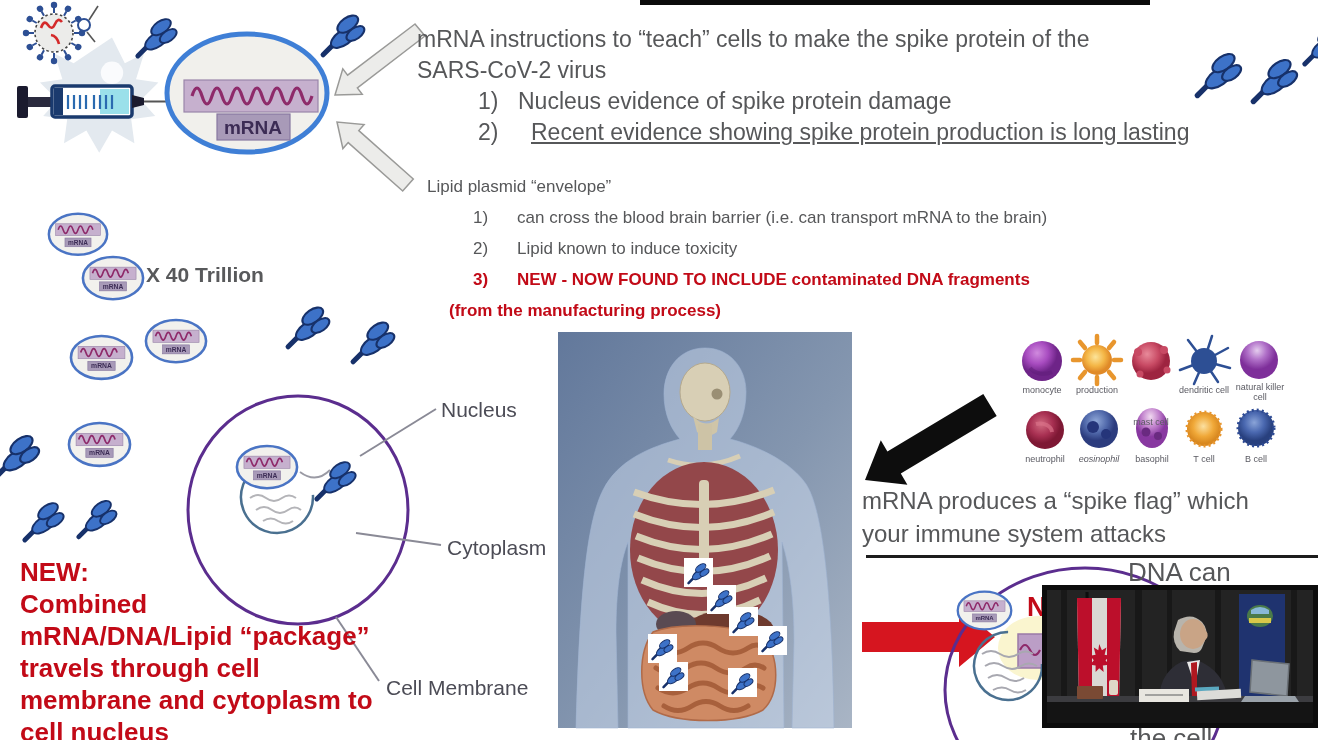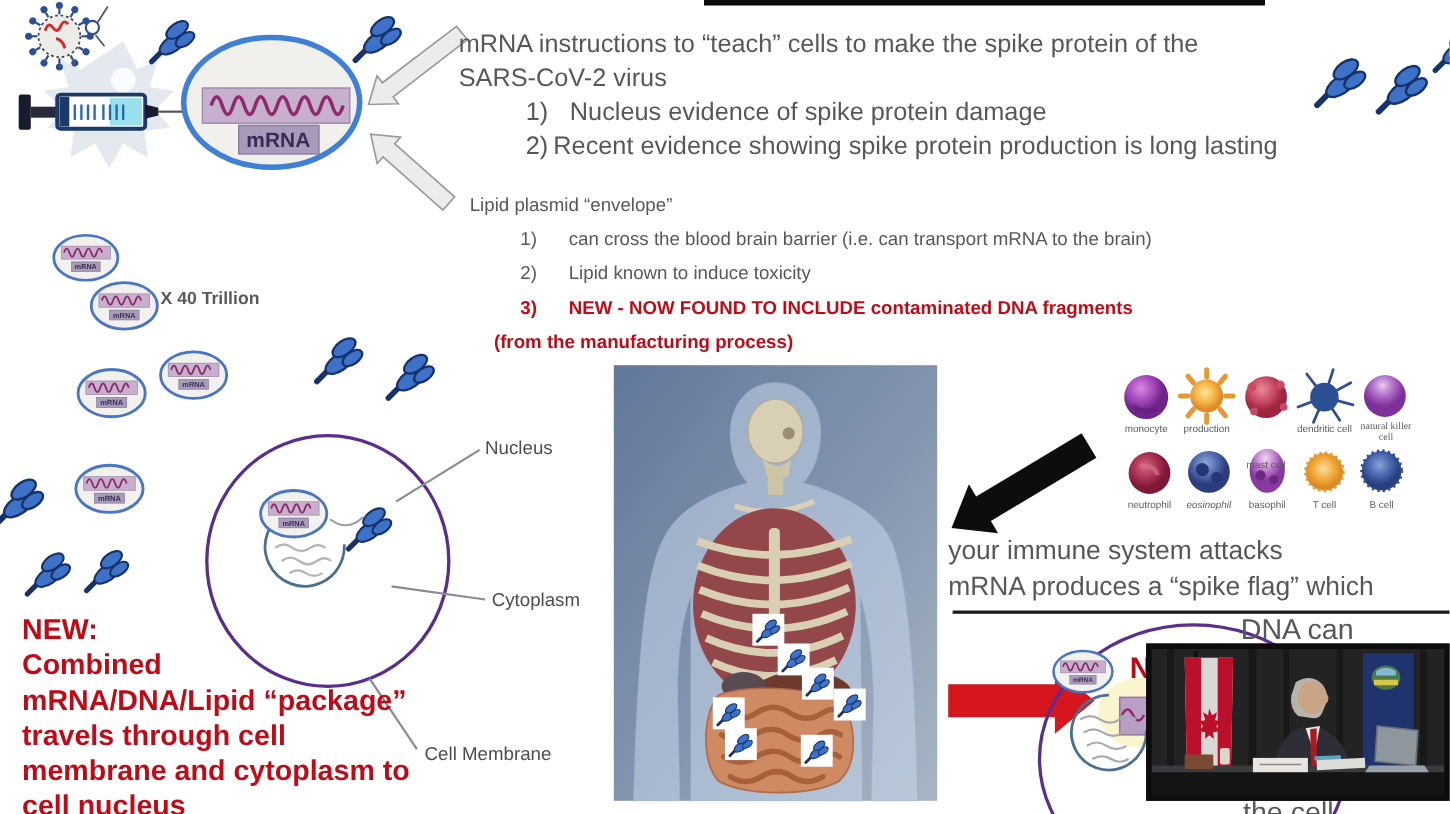--- a/index.html
+++ b/index.html
@@ -6,22 +6,22 @@
   #slide{position:relative;width:1318px;height:740px;overflow:hidden;background:#ffffff;
          font-family:"Liberation Sans",sans-serif;}
   #gfx{position:absolute;left:0;top:0;z-index:1;}
   .t{position:absolute;z-index:3;color:#565759;}
   svg text{font-family:"Liberation Sans",sans-serif;}
   .mrna-block{left:417px;top:24px;font-size:23px;line-height:31px;width:790px;}
   .b{font-weight:normal;}
   .red{color:#c20a17;font-weight:bold;}
   .lipid-block{left:427px;top:171px;font-size:17px;line-height:31px;width:880px;}
   .li-row{position:relative;display:block;height:31px;}
-  .x40{left:146px;top:263px;font-size:16px;font-weight:bold;color:#58595b;}
-  .cell-label{font-size:17px;color:#4c4c56;}
+  .x40{left:146px;top:263px;font-size:21px;font-weight:bold;color:#58595b;}
+  .cell-label{font-size:21px;color:#4c4c56;}
   .new-package{left:20px;top:556px;font-size:26px;line-height:32px;font-weight:bold;color:#c20a17;}
   .imm-title{top:305px;left:1148px;transform:translateX(-50%);font-size:17px;font-weight:bold;color:#3c3c46;letter-spacing:-0.2px;white-space:nowrap;}
   .imm-label{position:absolute;z-index:3;font-size:9px;color:#5a5a62;transform:translateX(-50%);white-space:nowrap;}
   .imm-label.wrap{white-space:normal;width:54px;text-align:center;line-height:10px;}
   .spike-text{left:862px;top:484px;font-size:24px;line-height:33px;}
   .dna-above{left:1128px;top:557px;font-size:26px;}
   .dna-below{left:1130px;top:723px;font-size:26px;}
   .red-n{left:1027px;top:592px;font-size:27px;font-weight:bold;color:#c20a17;z-index:2;}
   #video{position:absolute;left:1042px;top:585px;width:266px;height:133px;z-index:4;
          border:5px solid #0c0c0c;background:#202020;}
@@ -384,21 +384,21 @@
 
 <div class="t mrna-block">
   <div><span class="b">mRNA instructions</span><span> to “teach” cells to make the spike protein of the</span></div>
   <div>SARS-CoV-2 virus</div>
   <div style="position:relative;height:31px;">
     <span style="position:absolute;left:61px;">1)</span>
     <span style="position:absolute;left:101px;">Nucleus evidence of spike protein damage</span>
   </div>
   <div style="position:relative;height:31px;">
     <span style="position:absolute;left:61px;">2)</span>
-    <span style="position:absolute;left:86px;">Recent evidence showing spike protein production is long lasting</span>
+    <span style="position:absolute;left:114px;text-decoration:underline;">Recent evidence showing spike protein production is long lasting</span>
   </div>
 </div>
 
 <div class="t lipid-block">
   <div class="b">Lipid plasmid “envelope”</div>
   <div class="li-row">
     <span style="position:absolute;left:46px;">1)</span>
     <span style="position:absolute;left:90px;">can cross the blood brain barrier (i.e. can transport mRNA to the brain)</span>
   </div>
   <div class="li-row">
@@ -426,30 +426,30 @@
   <div>mRNA/DNA/Lipid  “package”</div>
   <div>travels through cell</div>
   <div>membrane and cytoplasm to</div>
   <div>cell nucleus</div>
 </div>
 
 <span class="imm-label" style="left:1042px;top:385px;">monocyte</span>
 <span class="imm-label" style="left:1097px;top:385px;">production</span>
 <span class="imm-label" style="left:1151px;top:385px;margin-top:32px;">mast cell</span>
 <span class="imm-label" style="left:1204px;top:385px;">dendritic cell</span>
-<span class="imm-label wrap" style="left:1260px;top:382px;font-family:Liberation Serif, serif;">natural killer cell</span>
+<span class="imm-label wrap" style="left:1260px;top:382px;">natural killer cell</span>
 <span class="imm-label" style="left:1045px;top:454px;">neutrophil</span>
 <span class="imm-label" style="left:1099px;top:454px;font-style:italic;">eosinophil</span>
 <span class="imm-label" style="left:1152px;top:454px;">basophil</span>
 <span class="imm-label" style="left:1204px;top:454px;">T cell</span>
 <span class="imm-label" style="left:1256px;top:454px;">B cell</span>
 
 <div class="t spike-text">
+  <div>mRNA produces a “spike flag” which</div>
   <div>your immune system attacks</div>
-  <div>mRNA produces a “spike flag” which</div>
 </div>
 
 <div class="t dna-above">DNA can</div>
 <div class="t dna-below">the cell</div>
 <div class="t red-n">N</div>
 
 <div id="video">
   <svg width="266" height="133" viewBox="0 0 266 133">
     <rect width="266" height="133" fill="#232323"></rect>
     <g fill="#181818">

